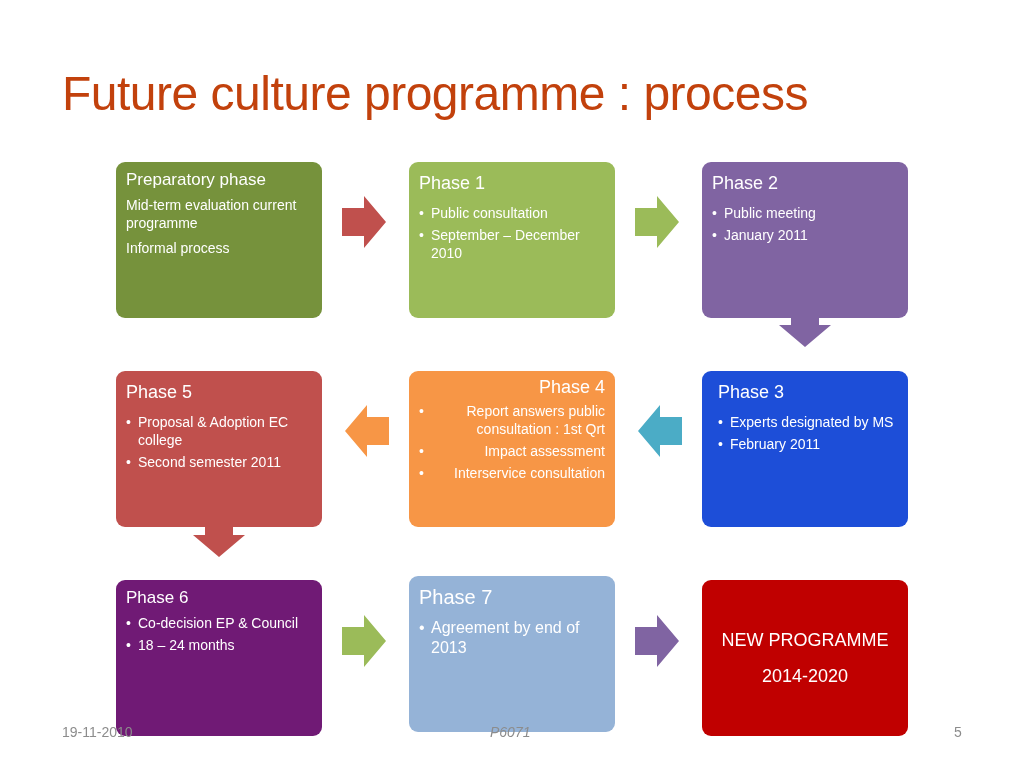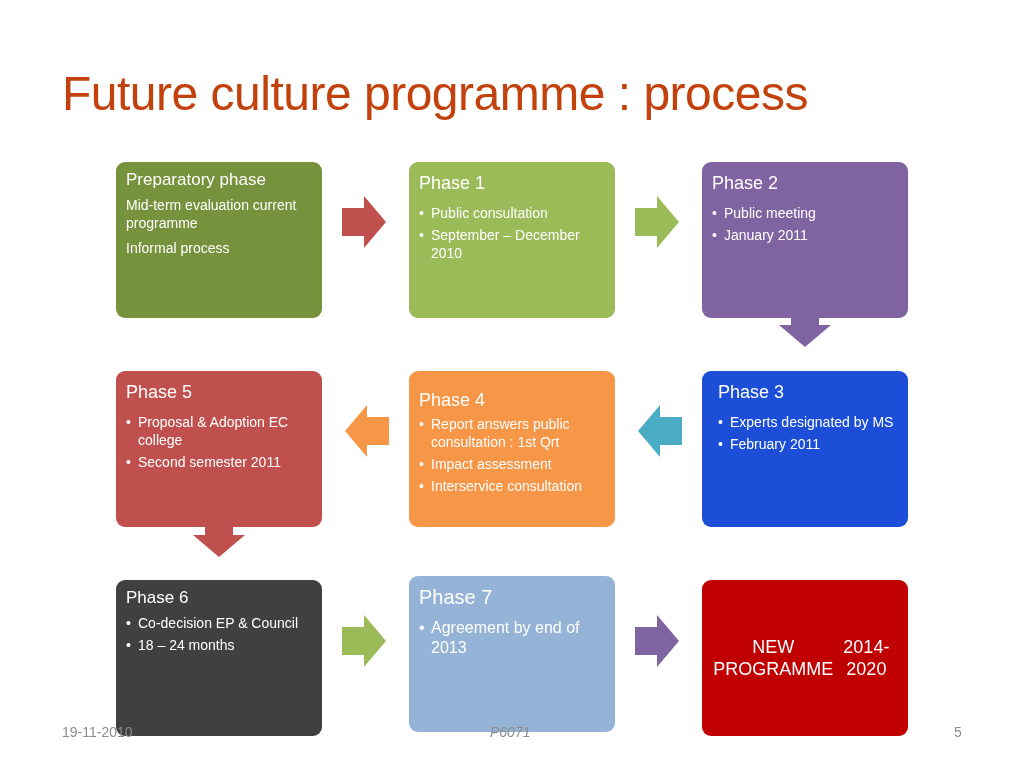--- a/index.html
+++ b/index.html
@@ -8,21 +8,21 @@
   .title { position:absolute; left:62px; top:66px; font-size:48px; color:#c2410c; letter-spacing:-0.5px;
            font-family:"Liberation Sans", sans-serif; white-space:nowrap; }
   .box { position:absolute; width:206px; height:156px; border-radius:9px; color:#ffffff; box-sizing:border-box;
          padding:8px 10px; overflow:hidden; }
   .box .head { font-size:18px; line-height:26px; margin-bottom:8px; }
   .box .head.small { font-size:17px; line-height:20px; margin-bottom:6px; }
   .box ul { list-style:none; margin:0; padding:0; }
   .box li { font-size:14px; line-height:18px; position:relative; padding-left:12px; margin-bottom:4px; }
   .box li::before { content:"\2022"; position:absolute; left:0; top:0; }
   .box .plain { font-size:14px; line-height:18px; margin-bottom:7px; }
-  .box.center { display:flex; flex-direction:row; justify-content:center; align-items:center; text-align:center; }
+  .box.center { display:flex; flex-direction:column; justify-content:center; align-items:center; text-align:center; }
   .box.center .line { font-size:18px; line-height:22px; margin:7px 0; }
   .arrow { position:absolute; }
   .footer { position:absolute; top:724px; font-size:14px; color:#8c8c8c; }
 </style>
 </head>
 <body>
 
 <div class="title">Future culture programme : process</div>
 
 <div class="box" style="left:116px; top:162px; background:#76923c;">
@@ -64,21 +64,21 @@
   <ul>
     <li>Proposal &amp; Adoption  EC college</li>
     <li>Second semester 2011</li>
   </ul>
 </div>
 
 <svg class="arrow" style="left:345px; top:405px;" width="44" height="52">
   <polygon points="44,12 22,12 22,0 0,26 22,52 22,40 44,40" fill="#f79646"></polygon>
 </svg>
 
-<div class="box" style="left:409px; top:371px; background:#f79646; padding-top:16px;">
+<div class="box" style="left:409px; top:371px; background:#f79646; padding-top:3px;text-align:right;">
   <div class="head" style="margin-bottom:2px;">Phase 4</div>
   <ul>
     <li>Report answers public consultation : 1st  Qrt</li>
     <li>Impact assessment</li>
     <li style="white-space:nowrap;">Interservice consultation</li>
   </ul>
 </div>
 
 <svg class="arrow" style="left:638px; top:405px;" width="44" height="52">
   <polygon points="44,12 22,12 22,0 0,26 22,52 22,40 44,40" fill="#4bacc6"></polygon>
@@ -89,21 +89,21 @@
   <ul>
     <li>Experts designated by MS</li>
     <li>February 2011</li>
   </ul>
 </div>
 
 <svg class="arrow" style="left:193px; top:513px;" width="52" height="44">
   <polygon points="12,0 40,0 40,22 52,22 26,44 0,22 12,22" fill="#c0504d"></polygon>
 </svg>
 
-<div class="box" style="left:116px; top:580px; background:#404040;">
+<div class="box" style="left:116px; top:580px; background:#701a75;">
   <div class="head small">Phase 6</div>
   <ul>
     <li>Co-decision EP &amp; Council</li>
     <li>18 – 24 months</li>
   </ul>
 </div>
 
 <svg class="arrow" style="left:342px; top:615px;" width="44" height="52">
   <polygon points="0,12 22,12 22,0 44,26 22,52 22,40 0,40" fill="#9bbb59"></polygon>
 </svg>

